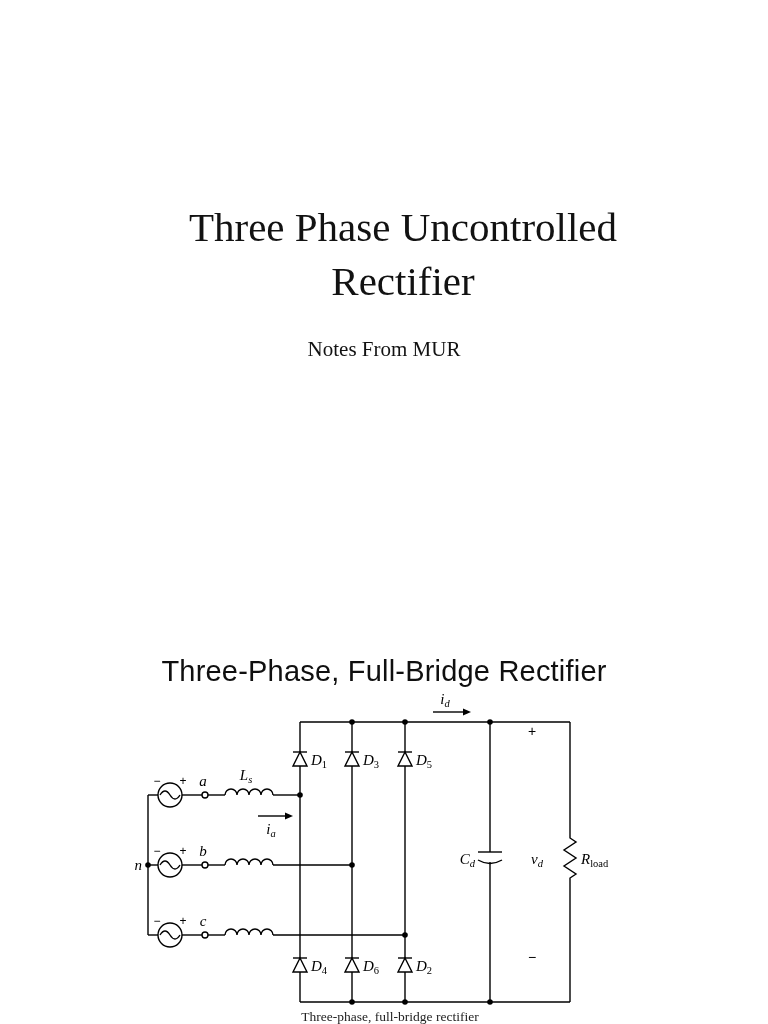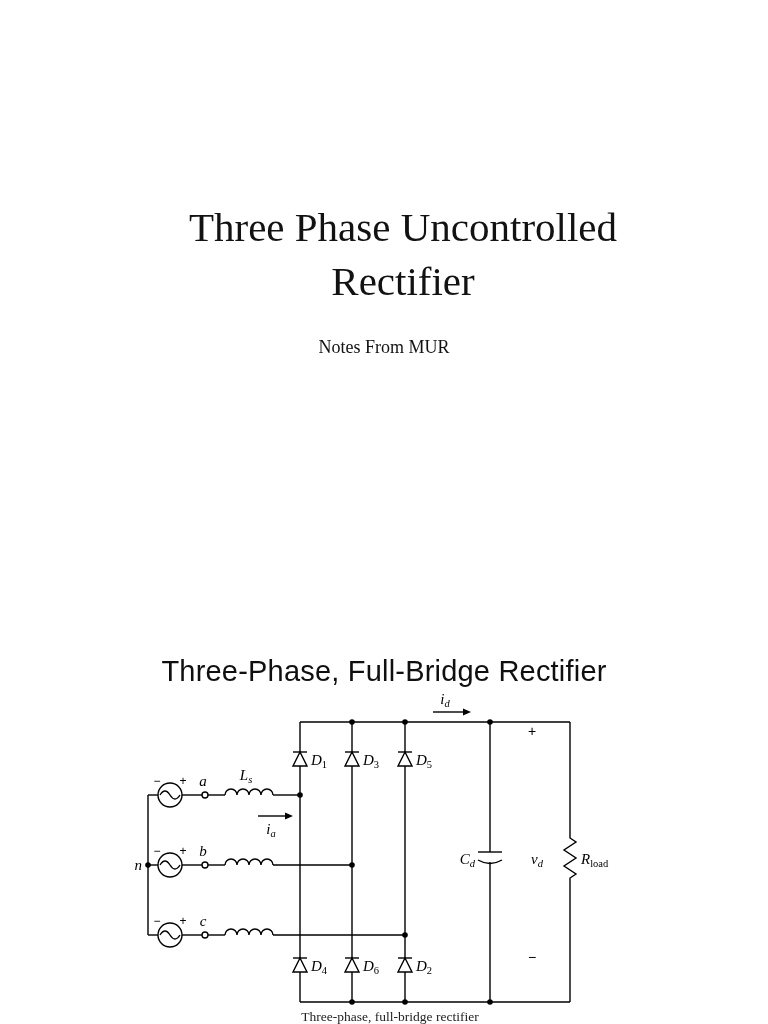--- a/index.html
+++ b/index.html
@@ -17,21 +17,21 @@
     text-align:center;
     font-size:41px;
     line-height:1.32;
     color:#121212;
     padding-left:38px;
   }
   .subtitle{
     position:absolute;
     top:337px;left:0;right:0;
     text-align:center;
-    font-size:18px;
+    font-size:21px;
     color:#121212;
   }
   .fig-heading{
     position:absolute;
     top:655px;left:0;right:0;
     text-align:center;
     font-family:"Liberation Sans", sans-serif;
     font-size:29px;
     letter-spacing:0.2px;
     color:#0f0f0f;

